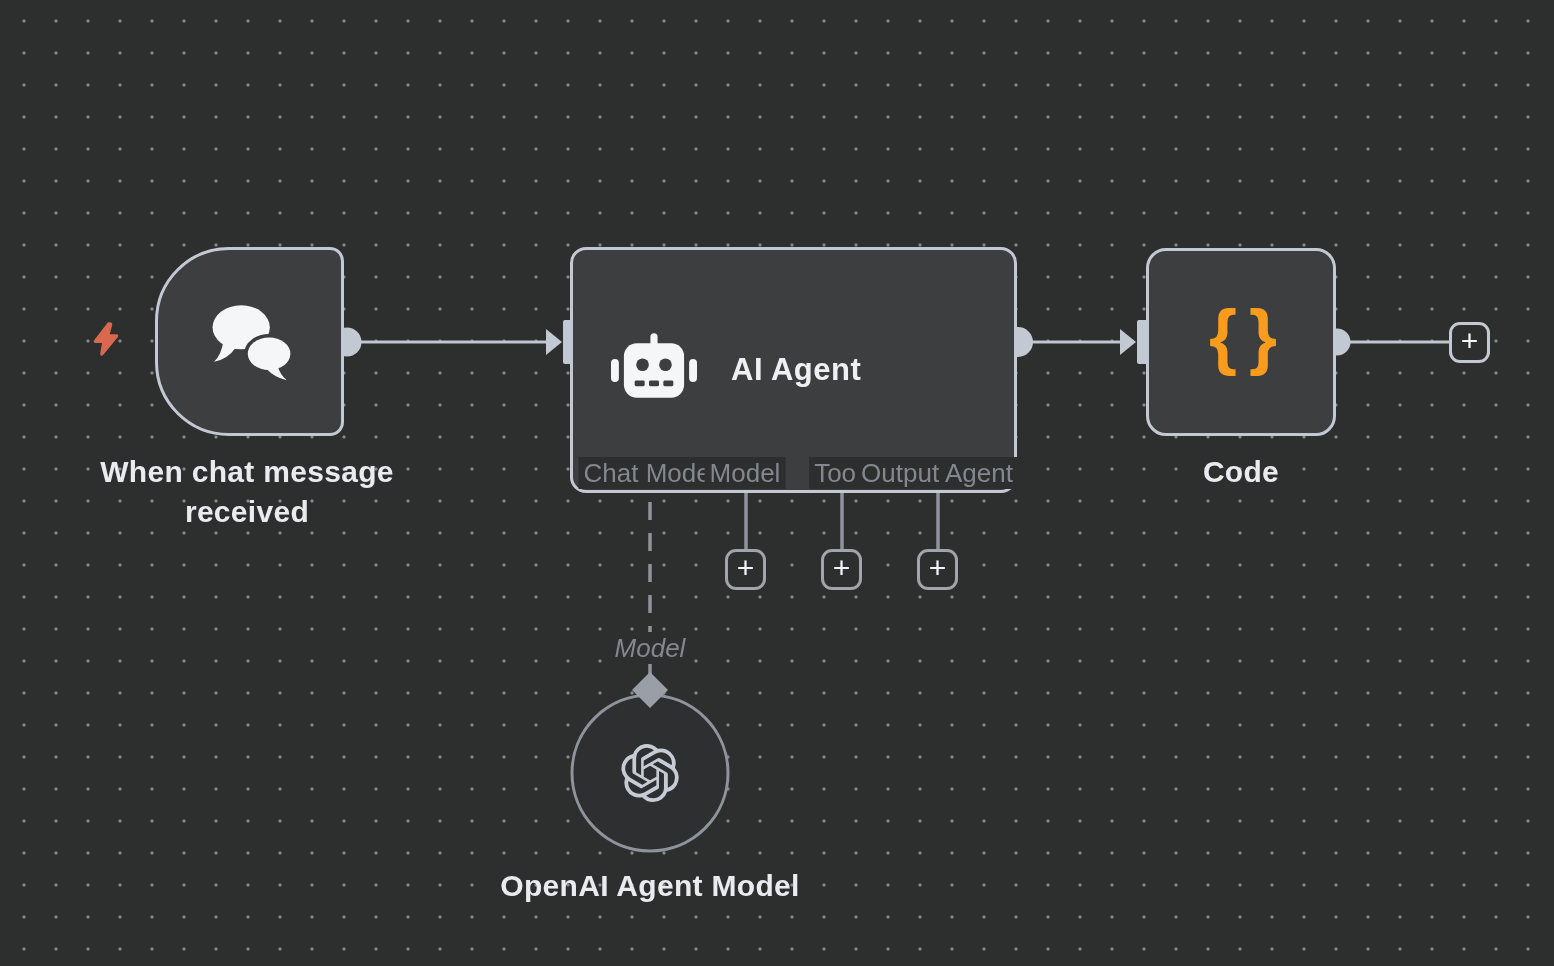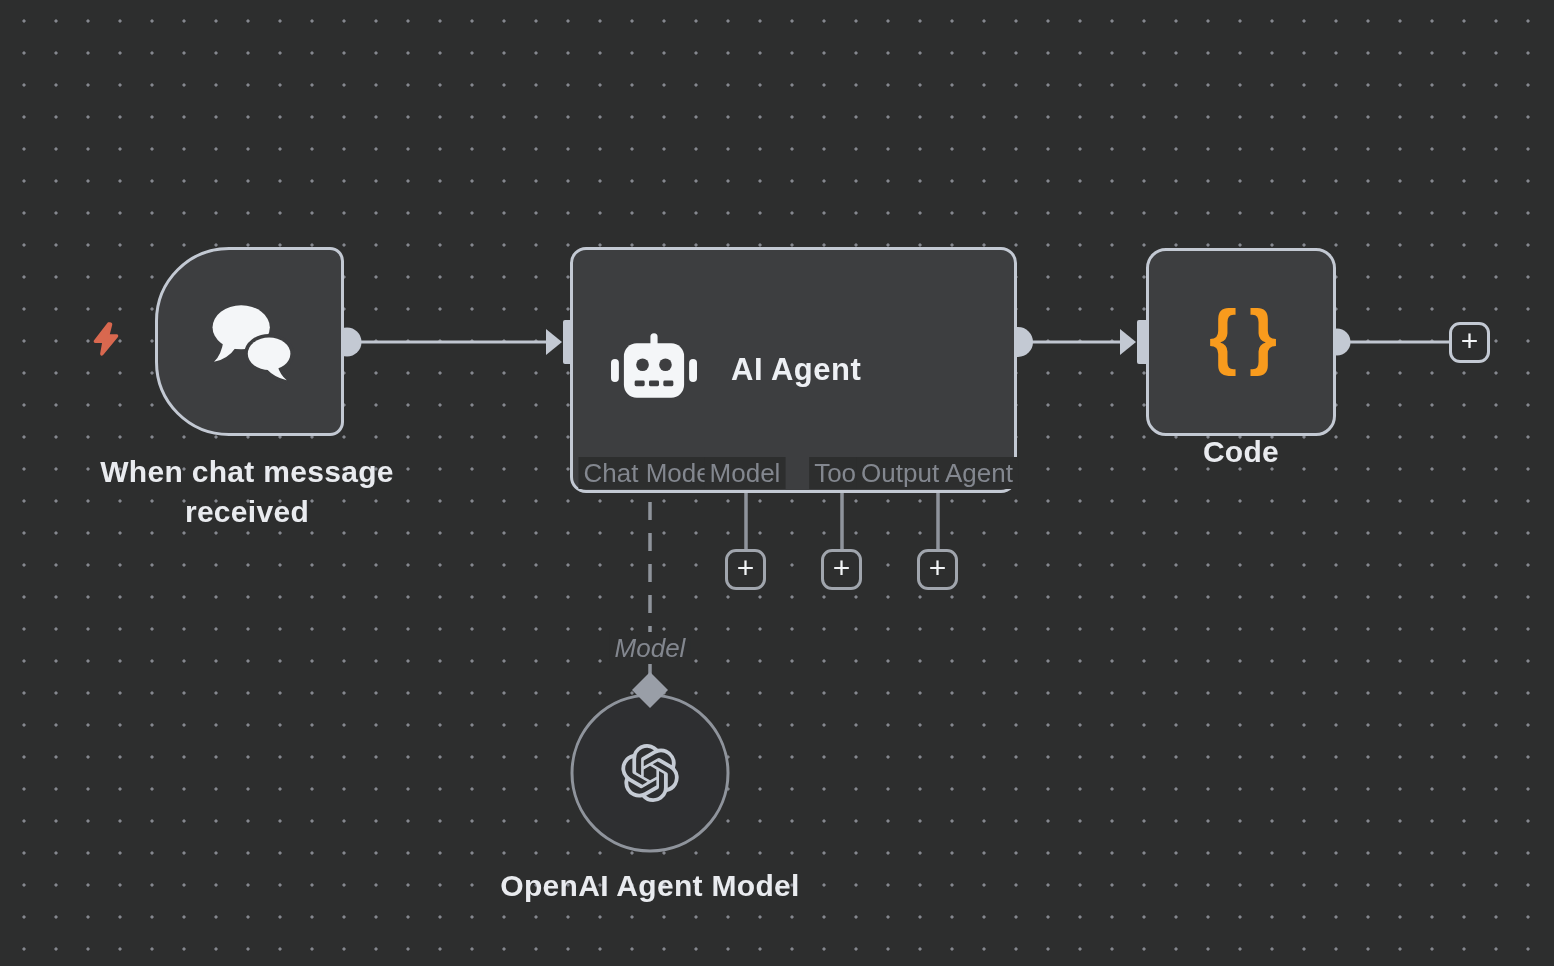--- a/index.html
+++ b/index.html
@@ -52,21 +52,21 @@
 
   .agent-title{font-size:31px;font-weight:600;color:var(--color-title-text);margin-left:34px;letter-spacing:0.5px;}
   .braces{font-size:72px;font-weight:700;color:var(--color-code-icon);letter-spacing:-4px;
     transform:translateY(-6px);user-select:none;}
 
   .node-label{
     position:absolute;z-index:3;color:var(--color-node-label);
     font-size:30px;font-weight:600;text-align:center;line-height:40px;letter-spacing:0.3px;
   }
   #trigger-label{left:77px;top:452px;width:340px;}
-  #code-label{left:1141px;top:432px;width:200px;}
+  #code-label{left:1141px;top:452px;width:200px;}
   #openai-label{left:450px;top:866px;width:400px;}
 
   .gray-label{
     position:absolute;color:var(--color-gray-label);font-size:26px;font-weight:400;
     background:var(--color-canvas-bg);padding:1px 5px;transform:translateX(-50%);
     white-space:nowrap;line-height:30px;
   }
   #label-chat-model{left:650px;top:457px;z-index:4;}
   #label-memory{left:745px;top:457px;z-index:5;}
   #label-tool{left:838px;top:457px;z-index:6;}

